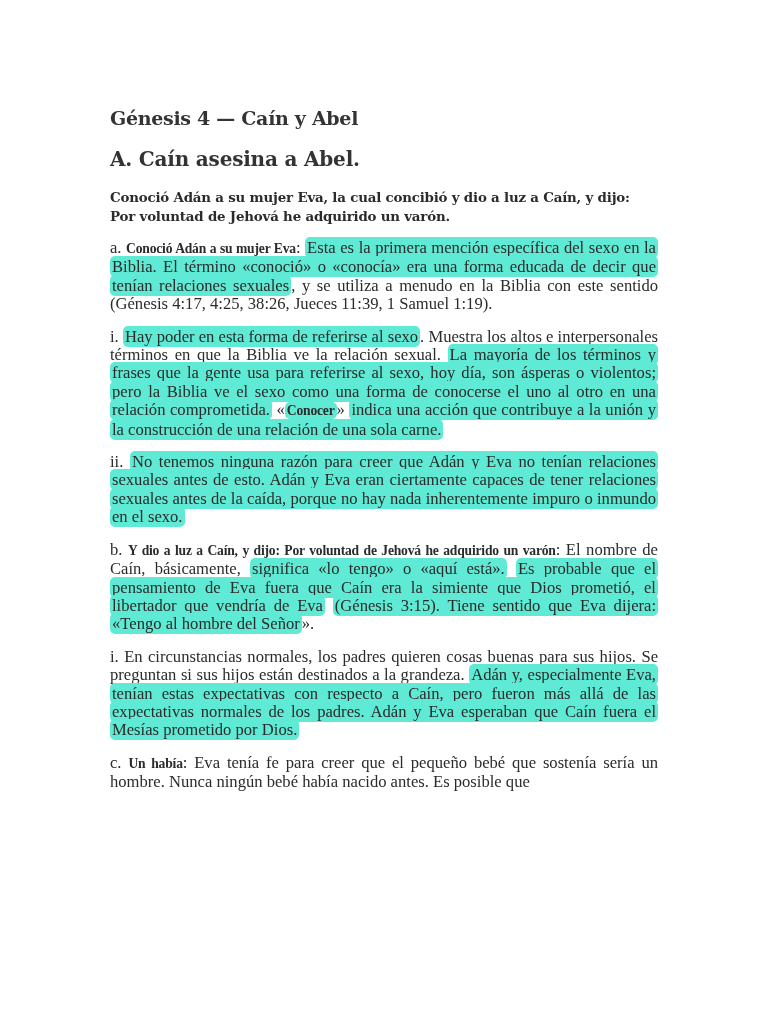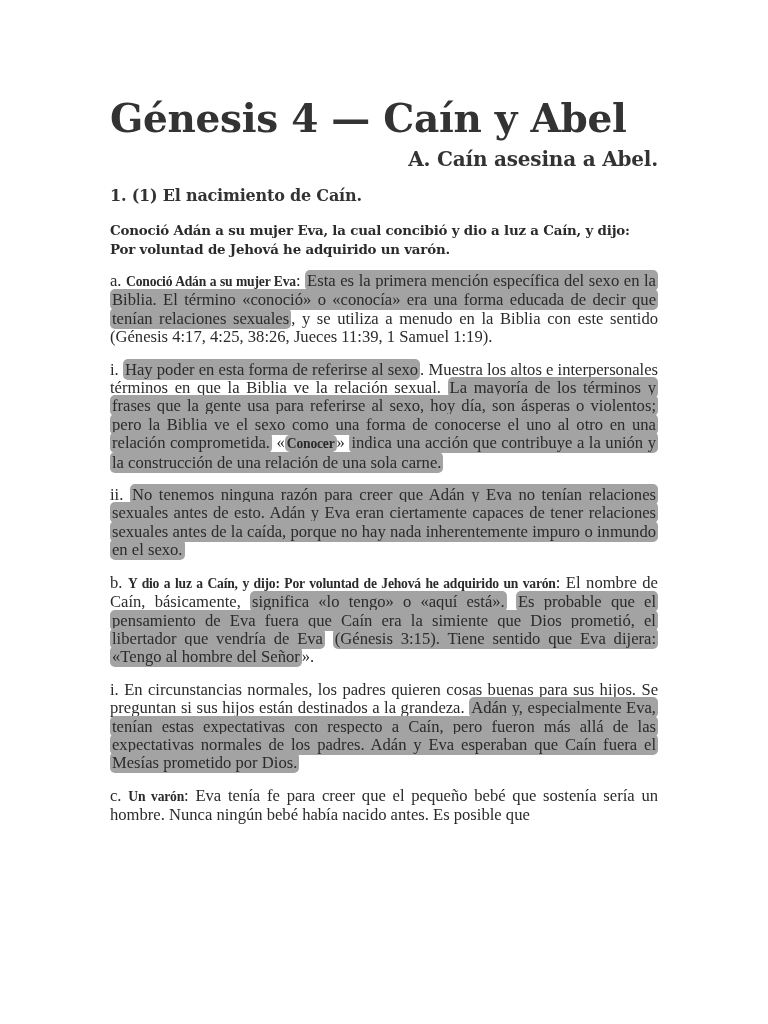--- a/index.html
+++ b/index.html
@@ -17,34 +17,33 @@
     }
     .page {
       position: absolute;
       left: 110px;
       top: 96px;
       width: 548px;
     }
     .title {
       font-family: "DejaVu Serif", serif;
       font-weight: bold;
-      font-size: 39px;
+      font-size: 19px;
       letter-spacing: -0.3px;
       margin: 0;
       line-height: 44px;
       color: #333333;
     }
     .h2 {
       font-weight: bold;
       font-size: 20px;
       margin: 4px 0 0 0;
       line-height: 30px;
       color: #333333;
       letter-spacing: -0.2px;
-      text-align: right;
     }
     .h3 {
       font-weight: bold;
       font-size: 16px;
       margin: 11px 0 0 0;
       line-height: 22px;
       color: #333333;
       letter-spacing: -0.2px;
     }
     .verse {
@@ -63,49 +62,48 @@
       margin: 14px 0 0 0;
       color: #2b2b2b;
     }
     .para b {
       font-family: Liberation Serif, serif;
       font-weight: bold;
       font-size: 13.6px;
       letter-spacing: -0.2px;
     }
     .hl {
-      background: #a3a3a3;
+      background: #5eead4;
       border-radius: 5px;
       padding: 1px 2px;
       box-decoration-break: clone;
       -webkit-box-decoration-break: clone;
     }
     .marker {
       font-family: "Liberation Serif", serif;
     }
   </style>
 </head>
 <body>
 
 <div class="page">
 
   <h1 class="title">Génesis 4 — Caín y Abel</h1>
 
   <h2 class="h2">A. Caín asesina a Abel.</h2>
 
-  <h3 class="h3">1. (1) El nacimiento de Caín.</h3>
 
   <p class="verse">Conoció Adán a su mujer Eva, la cual concibió y dio a luz a Caín, y dijo: Por voluntad de Jehová he adquirido un varón.</p>
 
   <p class="para"><span class="marker">a.</span> <b>Conoció Adán a su mujer Eva</b><span>: </span><span class="hl">Esta es la primera mención específica del sexo en la Biblia. El término «conoció» o «conocía» era una forma educada de decir que tenían relaciones sexuales</span><span>, y se utiliza a menudo en la Biblia con este sentido (Génesis 4:17, 4:25, 38:26, Jueces 11:39, 1 Samuel 1:19).</span></p>
 
   <p class="para"><span class="marker">i.</span> <span class="hl">Hay poder en esta forma de referirse al sexo</span><span>. Muestra los altos e interpersonales términos en que la Biblia ve la relación sexual. </span><span class="hl">La mayoría de los términos y frases que la gente usa para referirse al sexo, hoy día, son ásperas o violentos; pero la Biblia ve el sexo como una forma de conocerse el uno al otro en una relación comprometida.</span><span> «</span><b class="hl">Conocer</b><span>» </span><span class="hl">indica una acción que contribuye a la unión y la construcción de una relación de una sola carne.</span></p>
 
   <p class="para"><span class="marker">ii.</span> <span class="hl">No tenemos ninguna razón para creer que Adán y Eva no tenían relaciones sexuales antes de esto. Adán y Eva eran ciertamente capaces de tener relaciones sexuales antes de la caída, porque no hay nada inherentemente impuro o inmundo en el sexo.</span></p>
 
   <p class="para"><span class="marker">b.</span> <b>Y dio a luz a Caín, y dijo: Por voluntad de Jehová he adquirido un varón</b><span>: El nombre de Caín, básicamente, </span><span class="hl">significa «lo tengo» o «aquí está».</span><span> </span><span class="hl">Es probable que el pensamiento de Eva fuera que Caín era la simiente que Dios prometió, el libertador que vendría de Eva</span><span> </span><span class="hl">(Génesis 3:15). Tiene sentido que Eva dijera: «Tengo al hombre del Señor</span><span>».</span></p>
 
   <p class="para"><span class="marker">i.</span> <span>En circunstancias normales, los padres quieren cosas buenas para sus hijos. Se preguntan si sus hijos están destinados a la grandeza. </span><span class="hl">Adán y, especialmente Eva, tenían estas expectativas con respecto a Caín, pero fueron más allá de las expectativas normales de los padres. Adán y Eva esperaban que Caín fuera el Mesías prometido por Dios.</span></p>
 
 
-  <p class="para"><span class="marker">c.</span> <b>Un varón</b><span>: Eva tenía fe para creer que el pequeño bebé que sostenía sería un hombre. Nunca ningún bebé había nacido antes. Es posible que</span></p>
+  <p class="para"><span class="marker">c.</span> <b>Un había</b><span>: Eva tenía fe para creer que el pequeño bebé que sostenía sería un hombre. Nunca ningún bebé había nacido antes. Es posible que</span></p>
 
 </div>
 
 </body></html>

